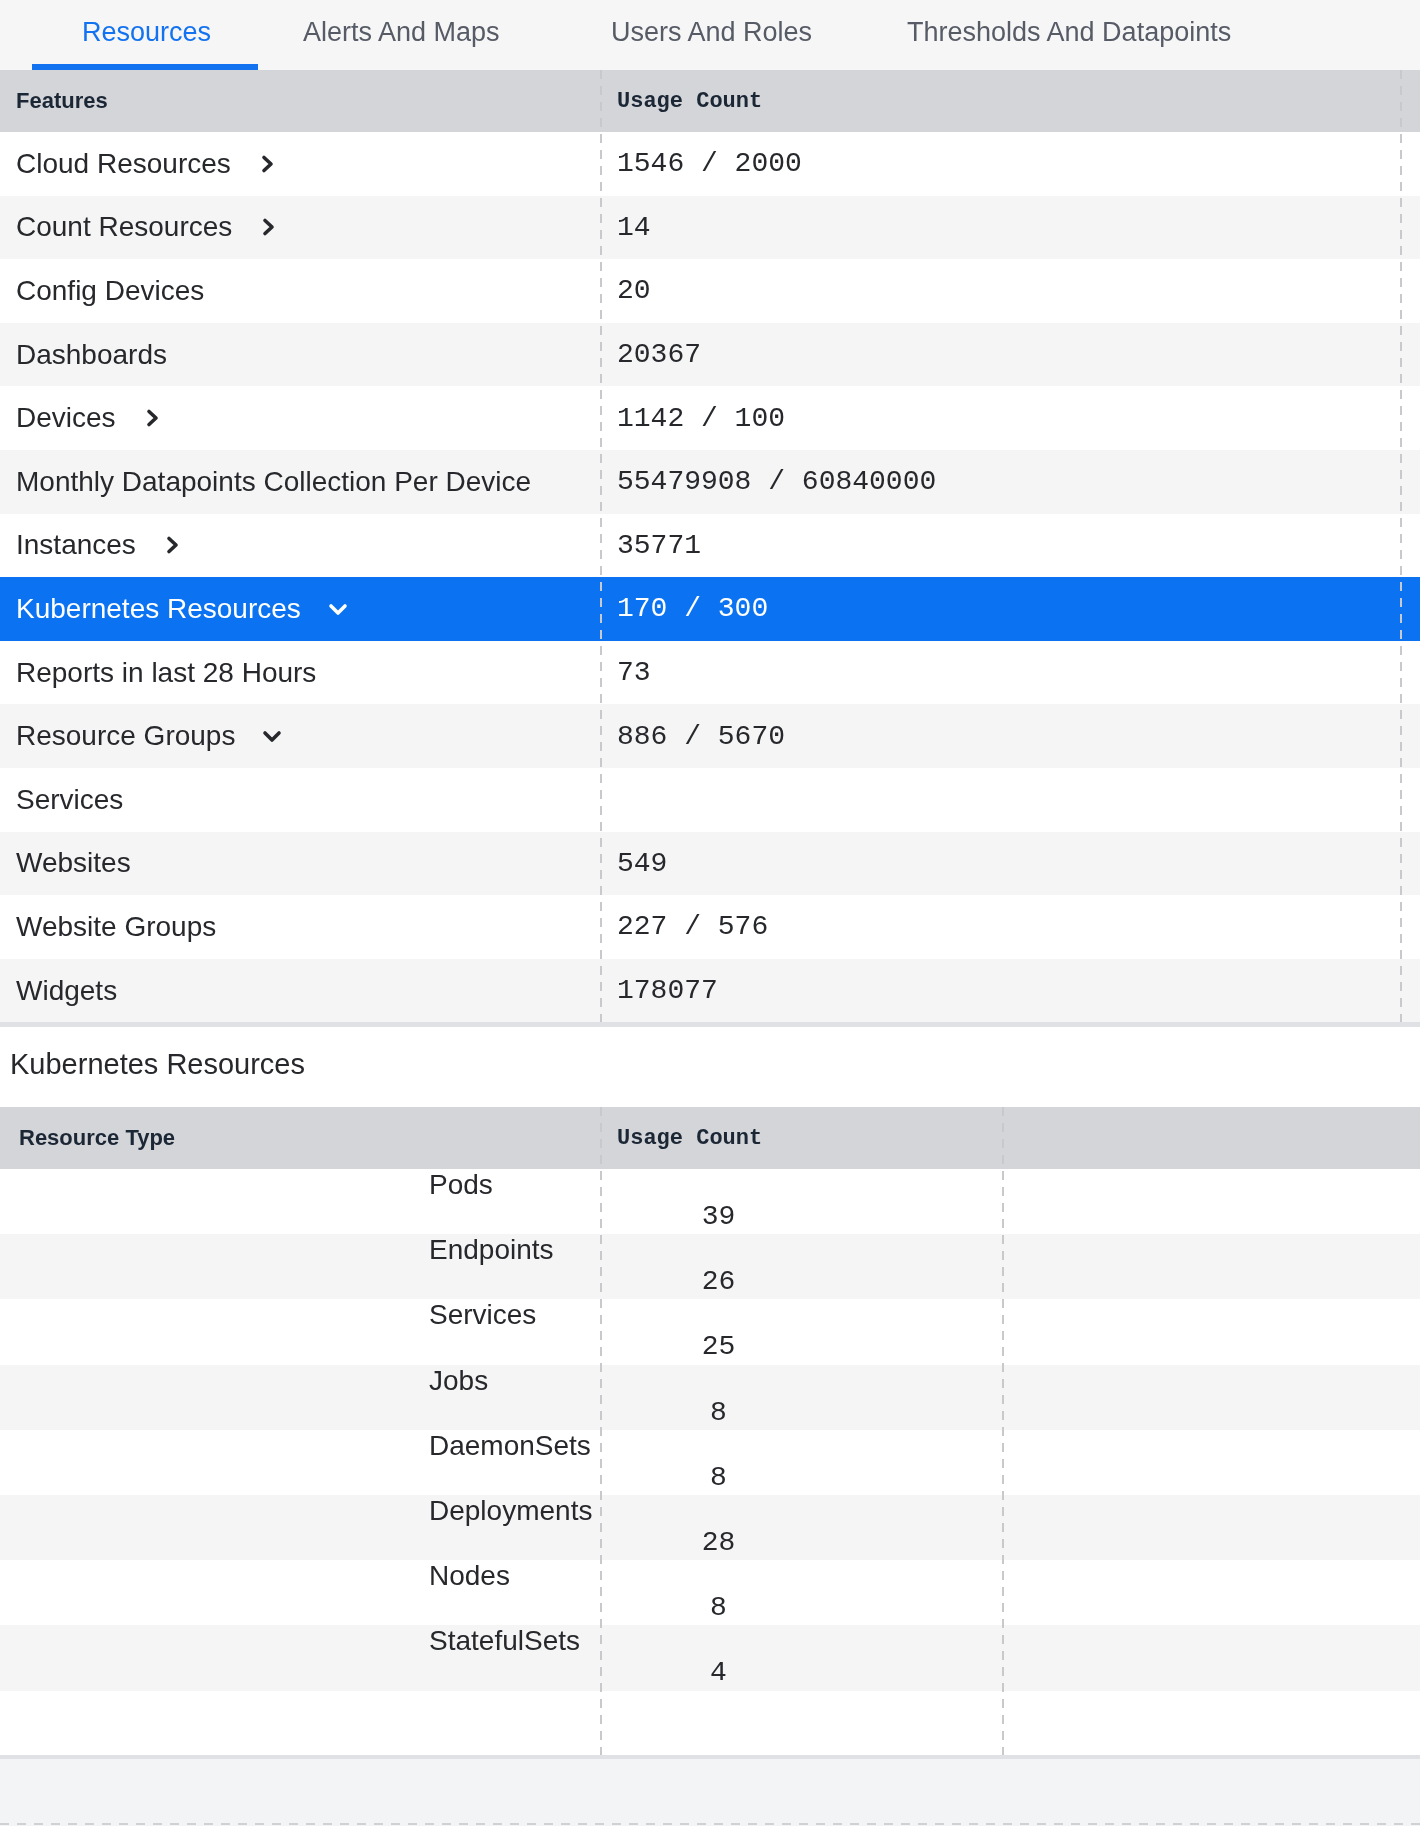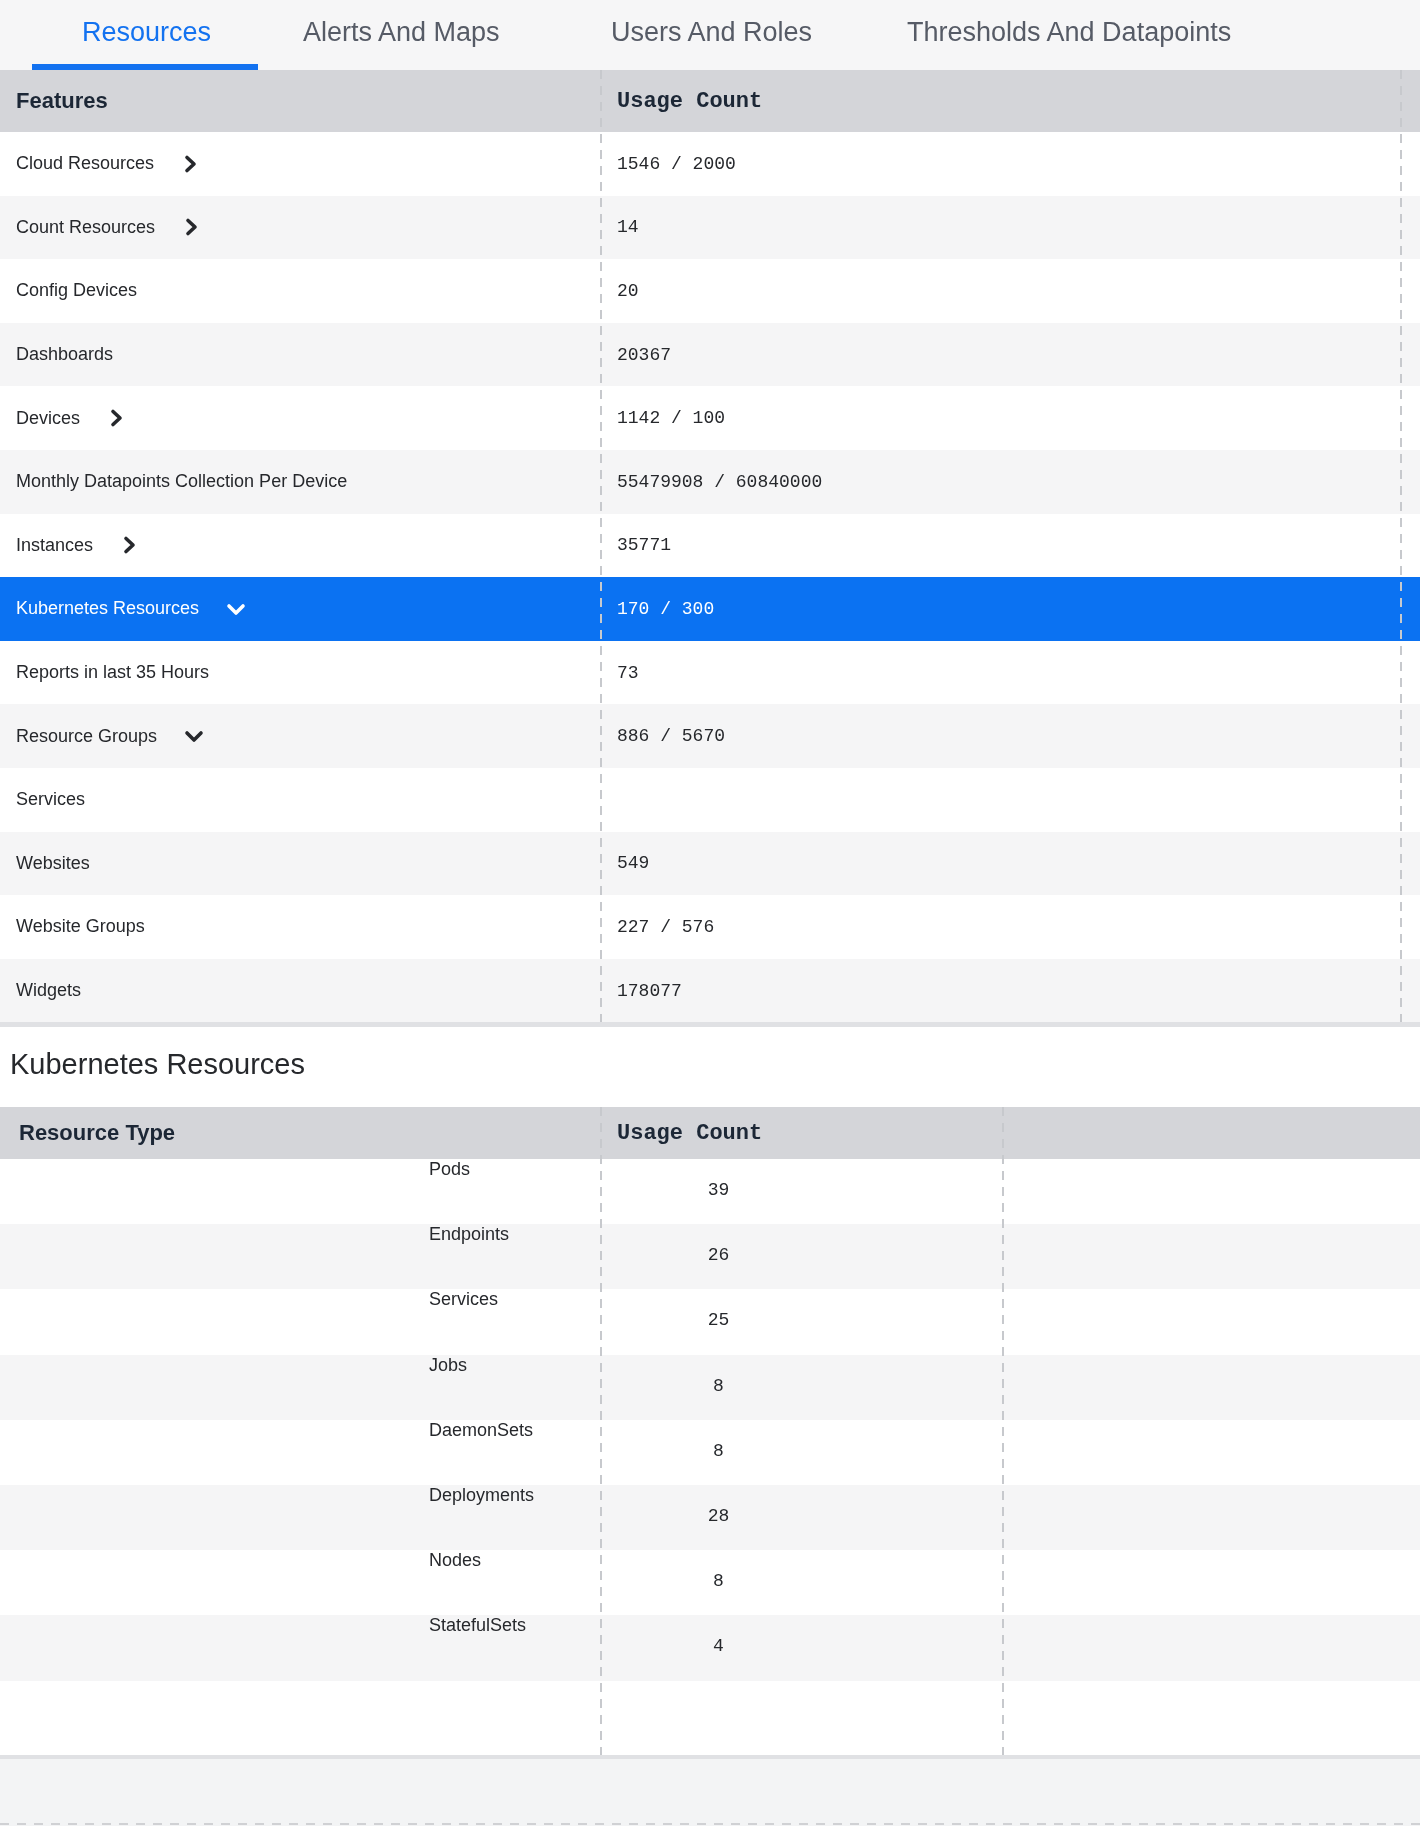--- a/index.html
+++ b/index.html
@@ -16,35 +16,35 @@
   
   .tabbar{position:absolute;left:0;top:0;width:1420px;height:70px;background:var(--tabbar-bg);padding-left:16px;}
   .tab{position:absolute;top:0;height:64px;display:flex;align-items:center;
     font-size:27px;color:var(--tab-text);cursor:pointer;white-space:nowrap;}
   .tab.active{color:var(--accent);}
   .tab-underline{position:absolute;left:32px;top:64px;width:226px;height:6px;background:var(--accent);}
 
   
   .thead{display:flex;align-items:center;background:var(--head-bg);
     font-weight:700;font-size:22px;color:var(--head-text);}
-  .row{display:flex;align-items:center;font-size:18px;color:var(--row-text);background:#ffffff;}
+  .row{display:flex;align-items:center;font-size:28px;color:var(--row-text);background:#ffffff;}
   .cell-label{width:600px;padding-left:16px;display:flex;align-items:center;overflow:hidden;white-space:nowrap;}
   .cell-value{flex:1;padding-left:17px;white-space:nowrap;font-family:Liberation Mono, monospace;}
   .chev{display:inline-flex;margin-left:26px;color:var(--row-text);}
   .chev svg{display:block;}
 
   .t1{position:absolute;left:0;top:70px;width:1420px;}
   .t1 .thead{height:62px;}
   .t1 .row{height:63.6px;}
   .t1 .rows .row:nth-child(even){background:var(--alt-bg);}
   .t1 .rows .row.selected{background:var(--sel-bg);color:var(--sel-text);}
   .t1 .rows .row.selected .chev{color:var(--sel-text);}
 
   .t2{position:absolute;left:0;top:1107px;width:1420px;}
-  .t2 .thead{height:52px;}
+  .t2 .thead{height:62px;}
   .t2 .row{height:65.2px;flex-direction:column;}
   .t2 .rows .row:nth-child(even){background:var(--alt-bg);}
   .t2 .cell-label{padding-left:19px;}
 
   .section-title{position:absolute;left:10px;top:1048px;font-size:29px;color:var(--row-text);}
 
   
   .vline{position:absolute;width:2px;
     background:repeating-linear-gradient(180deg,var(--dash) 0 9px,transparent 9px 16px);}
   .vline.v1a{left:600px;top:70px;height:952px;}
@@ -156,21 +156,21 @@
               <svg width="22" height="20" viewBox="0 0 22 20" fill="none" stroke="currentColor" stroke-width="3.6" stroke-linecap="round" stroke-linejoin="round">
                 <polyline points="4,7 11,14 18,7"></polyline>
               </svg>
             </span>
         </div>
         <div class="cell-value">170 / 300</div>
       </div>
 
       <div class="row">
         <div class="cell-label">
-            <span>Reports in last 35 Hours</span>
+            <span>Reports in last 28 Hours</span>
           </div>
         <div class="cell-value">73</div>
       </div>
 
       <div class="row">
         <div class="cell-label">
             <span>Resource Groups</span>
           <span class="chev">
               <svg width="22" height="20" viewBox="0 0 22 20" fill="none" stroke="currentColor" stroke-width="3.6" stroke-linecap="round" stroke-linejoin="round">
                 <polyline points="4,7 11,14 18,7"></polyline>

